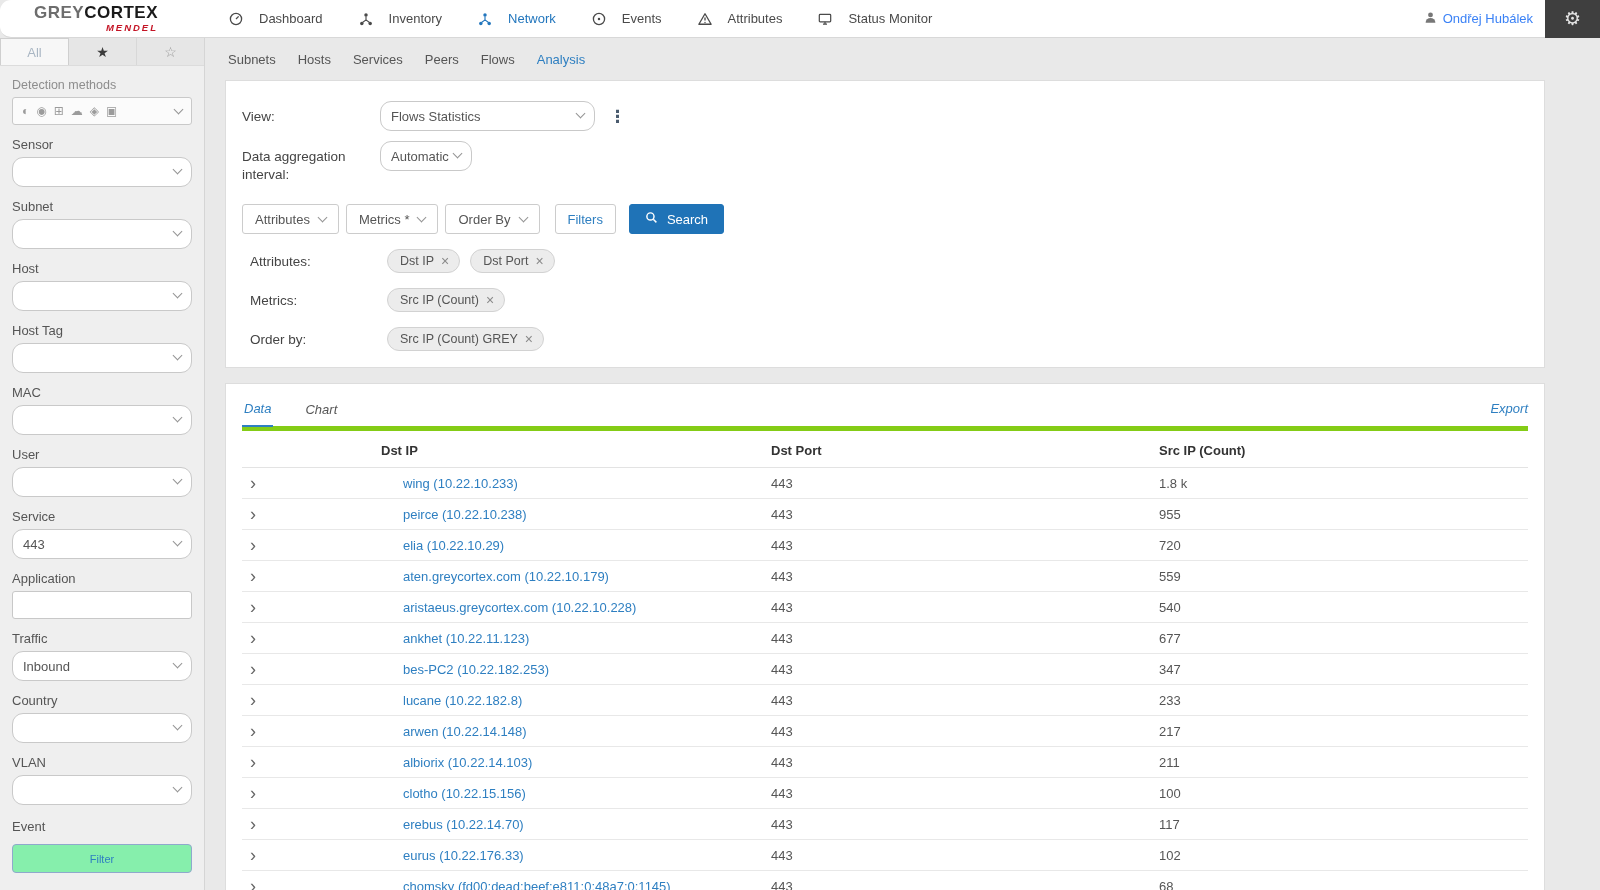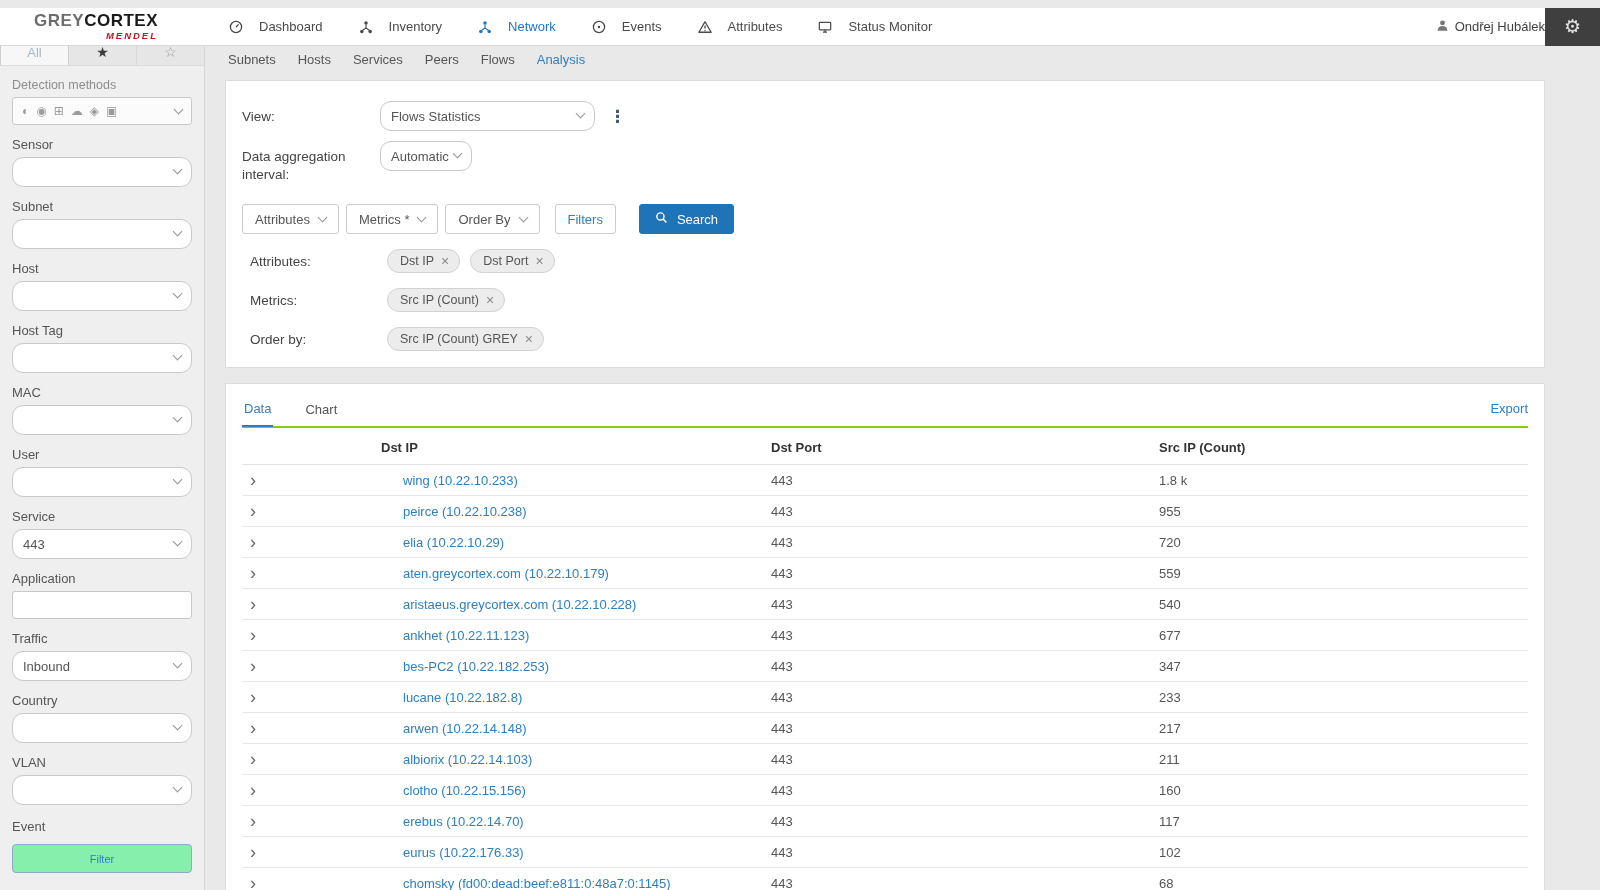--- a/index.html
+++ b/index.html
@@ -1,32 +1,32 @@
 <!DOCTYPE html>
 <html><head>
 <meta charset="utf-8">
 <style>
   * { margin:0; padding:0; box-sizing:border-box; }
   html,body { width:1600px; height:890px; overflow:hidden; }
   body { font-family:"Liberation Sans","DejaVu Sans",sans-serif; font-size:13px; color:#444; background:#e9e9e9; }
   a { text-decoration:none; }
 
   
-  .topbar { position:fixed; top:8px; left:0; right:0; height:38px; background:#fff; border-bottom:1px solid #d8d8d8; display:flex; align-items:center; z-index:20; }
+  .topbar { position:fixed; top:0; left:0; right:0; height:38px; background:#fff; border-bottom:1px solid #d8d8d8; display:flex; align-items:center; z-index:20;border-radius:11px; }
   .logo { width:205px; padding-left:34px; cursor:default; }
   .logo-line1 { font-size:17px; font-weight:bold; letter-spacing:.5px; line-height:1.05; white-space:nowrap; }
   .logo-grey { color:#6d6d6d; }
   .logo-cortex { color:#1a1a1a; }
   .logo-line2 { font-size:9.5px; font-weight:bold; font-style:italic; color:#c41425; letter-spacing:2px; text-align:right; width:124px; }
   .main-nav { display:flex; align-items:center; gap:36px; margin-left:24px; }
   .nav-item { display:flex; align-items:center; gap:16px; color:#4a4a4a; cursor:pointer; white-space:nowrap; }
   .nav-item.active { color:#2276bd; }
   .nav-item svg { display:block; }
   .topbar-right { margin-left:auto; display:flex; align-items:center; height:100%; }
-  .user-chip { display:flex; align-items:center; gap:6px; color:#404040; margin-right:0; cursor:pointer; }
+  .user-chip { display:flex; align-items:center; gap:6px; color:#3b82f6; margin-right:12px; cursor:pointer; }
   .gear-box { width:55px; height:38px; background:#3f3f3f; color:#e4e4e4; display:flex; align-items:center; justify-content:center; font-size:19px; cursor:pointer; }
 
   
   .sidebar { position:fixed; top:38px; left:0; bottom:0; width:205px; background:#efefef; border-right:1px solid #d5d5d5; display:flex; flex-direction:column; z-index:10; }
   .fav-tabs { display:flex; height:28px; border-bottom:1px solid #dcdcdc; flex-shrink:0; }
   .fav-tab { flex:1; display:flex; align-items:center; justify-content:center; background:#e6e6e6; border-right:1px solid #d8d8d8; cursor:pointer; font-size:13px; color:#9a9a9a; }
   .fav-tab:last-child { border-right:none; }
   .fav-tab.active { background:#f7f7f7; color:#a9b6c3; border:1px solid #cfcfcf; border-bottom:none; }
   .star-filled { color:#3c3c3c; font-size:14px; }
   .star-outline { color:#9a9a9a; font-size:14px; }
@@ -58,28 +58,28 @@
   .qlabel { width:138px; color:#444; font-size:13.5px; padding-top:7px; line-height:1.35; }
   .select { background:#fff; border:1px solid #c9c9c9; border-radius:11px; height:30px; display:flex; align-items:center; padding:0 26px 0 10px; position:relative; cursor:pointer; color:#555; }
   .select .sel-chev { position:absolute; right:10px; top:12px; }
   .view-select { width:215px; }
   .agg-select { width:92px; }
   .kebab { color:#4a5b6e; font-size:17px; margin:5px 0 0 14px; cursor:pointer; font-weight:bold; }
   .btn-row { display:flex; align-items:center; margin:20px 0 4px; }
   .btn { height:30px; background:#fff; border:1px solid #ccc; border-radius:3px; color:#555; padding:0 12px; display:inline-flex; align-items:center; gap:9px; margin-right:7px; cursor:pointer; font-size:13px; font-family:inherit; }
   .btn .btn-chev { margin-top:-3px; }
   .btn-filters { color:#2e7fc1; margin-left:8px; }
-  .btn-search { background:#1f73b7; border:1px solid #1f73b7; color:#fff; padding:0 15px; margin-left:16px; }
+  .btn-search { background:#1f73b7; border:1px solid #1f73b7; color:#fff; padding:0 15px; margin-left:6px; }
   .chips-row { display:flex; align-items:center; margin-top:15px; }
   .chips-label { width:145px; padding-left:8px; color:#444; font-size:13.5px; }
   .chip { background:#ececec; border:1px solid #d2d2d2; border-radius:13px; padding:4px 10px 4px 12px; display:inline-flex; align-items:center; gap:7px; margin-right:10px; color:#555; font-size:12.5px; }
   .chip-x { color:#8a8a8a; cursor:pointer; font-size:14px; line-height:1; }
 
   .panel.results { padding:12px 16px 0; }
-  .results-head { display:flex; align-items:center; border-bottom:2px solid #84cc16; }
+  .results-head { display:flex; align-items:center; border-bottom:5px solid #84cc16;font-style:italic; }
   .rtab { padding:5px 2px 9px; margin-right:30px; color:#555; cursor:pointer; }
   .rtab.active { color:#2e7fc1; border-bottom:2px solid #2e7fc1; margin-bottom:-1px; }
   .export { margin-left:auto; padding-bottom:6px; }
   table { width:100%; border-collapse:collapse; }
   th { text-align:left; font-weight:bold; color:#333; padding:12px 0 9px; font-size:13px; border-bottom:1px solid #e3e3e3; }
   td { padding:6px 0; color:#555; border-bottom:1px solid #e8e8e8; font-size:13px; }
   .td-chev { padding-left:8px; }
   .row-chev { color:#666; font-size:18px; line-height:1; cursor:pointer; display:inline-block; }
   .td-ip { padding-left:22px; }
   .iplink { color:#2e7fc1; cursor:pointer; }
@@ -468,21 +468,21 @@
     <td class="td-chev"><span class="row-chev">›</span></td>
     <td class="td-ip"><a class="iplink">albiorix (10.22.14.103)</a></td>
     <td>443</td>
     <td>211</td>
   </tr>
 
   <tr>
     <td class="td-chev"><span class="row-chev">›</span></td>
     <td class="td-ip"><a class="iplink">clotho (10.22.15.156)</a></td>
     <td>443</td>
-    <td>160</td>
+    <td>100</td>
   </tr>
 
   <tr>
     <td class="td-chev"><span class="row-chev">›</span></td>
     <td class="td-ip"><a class="iplink">erebus (10.22.14.70)</a></td>
     <td>443</td>
     <td>117</td>
   </tr>
 
   <tr>

